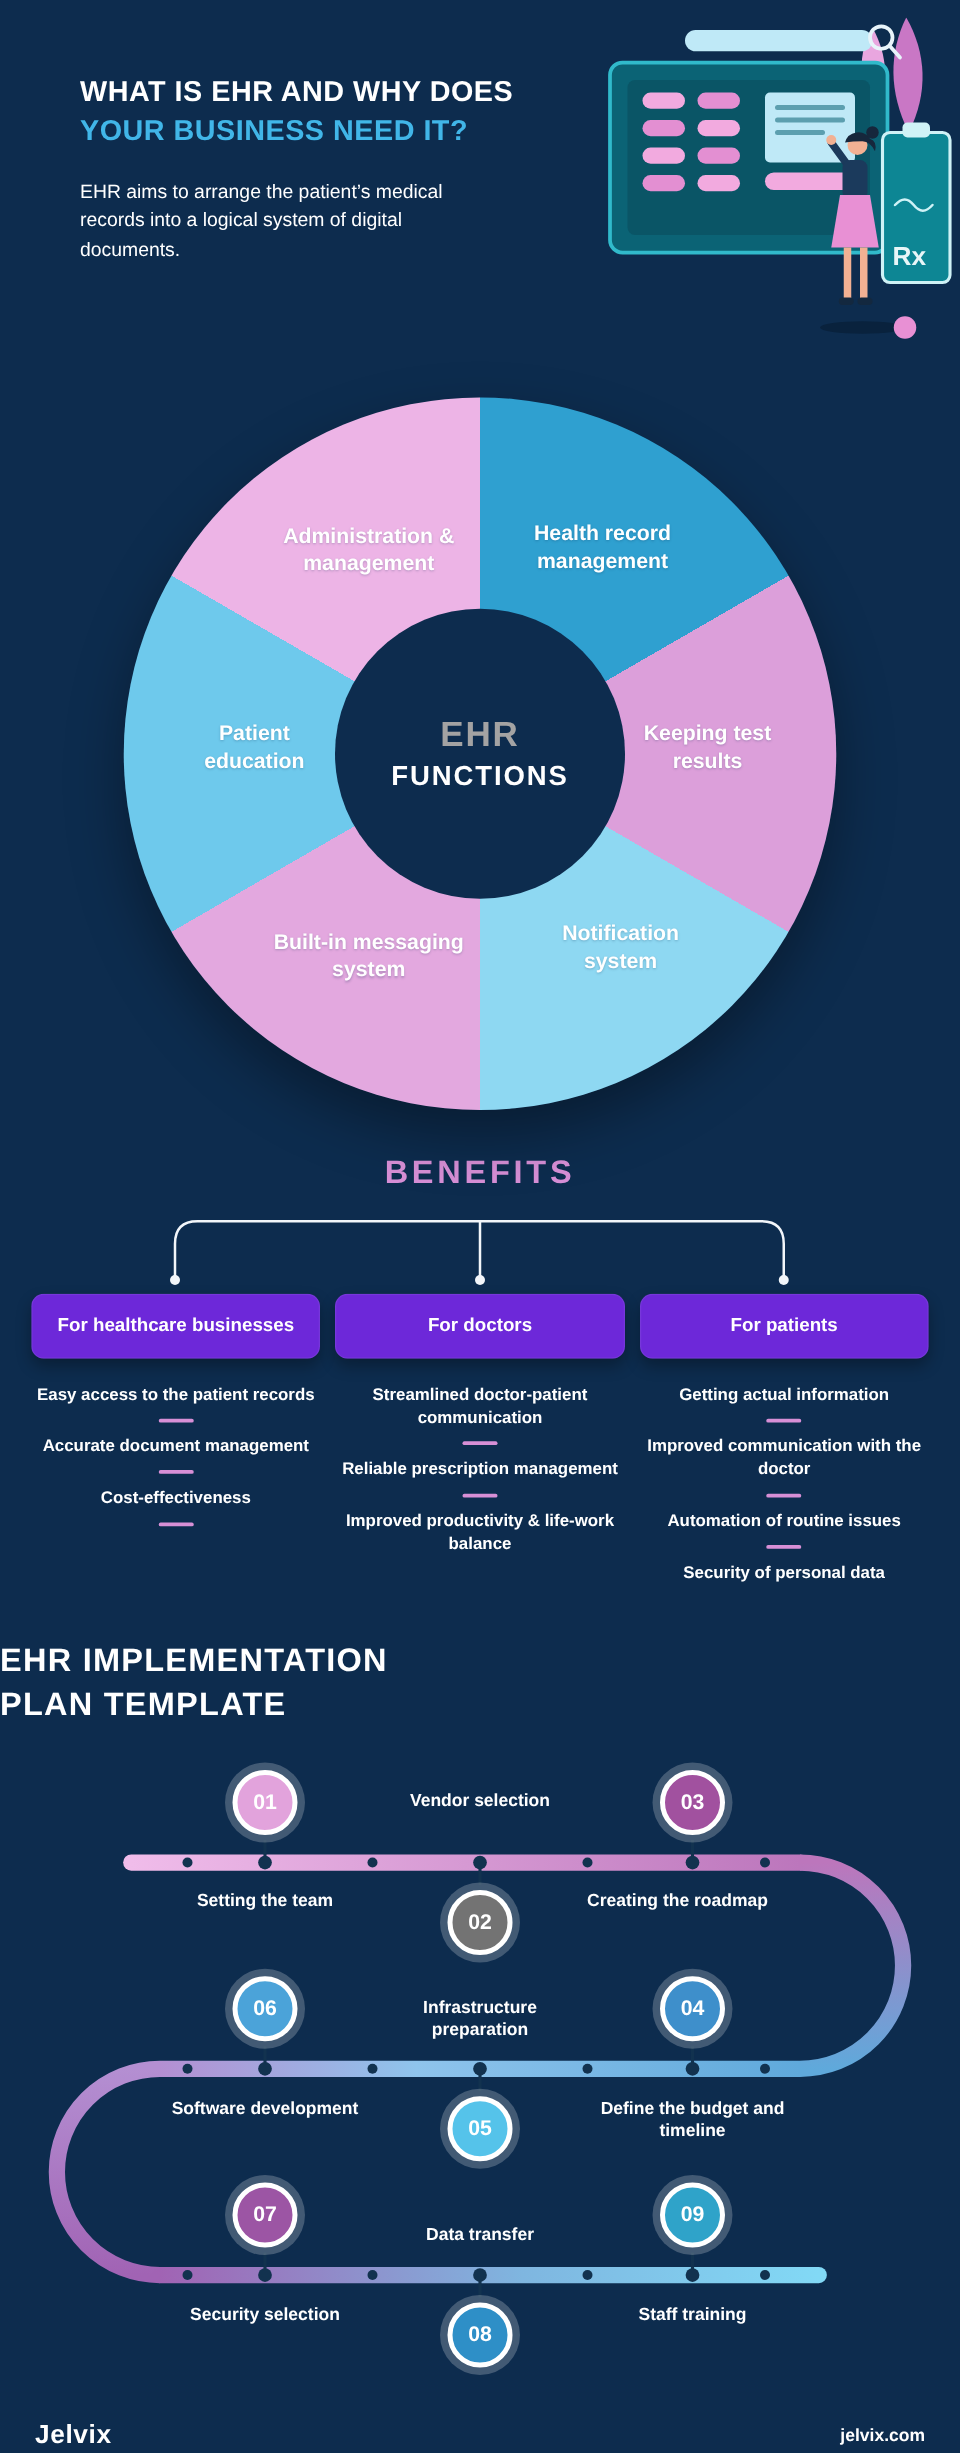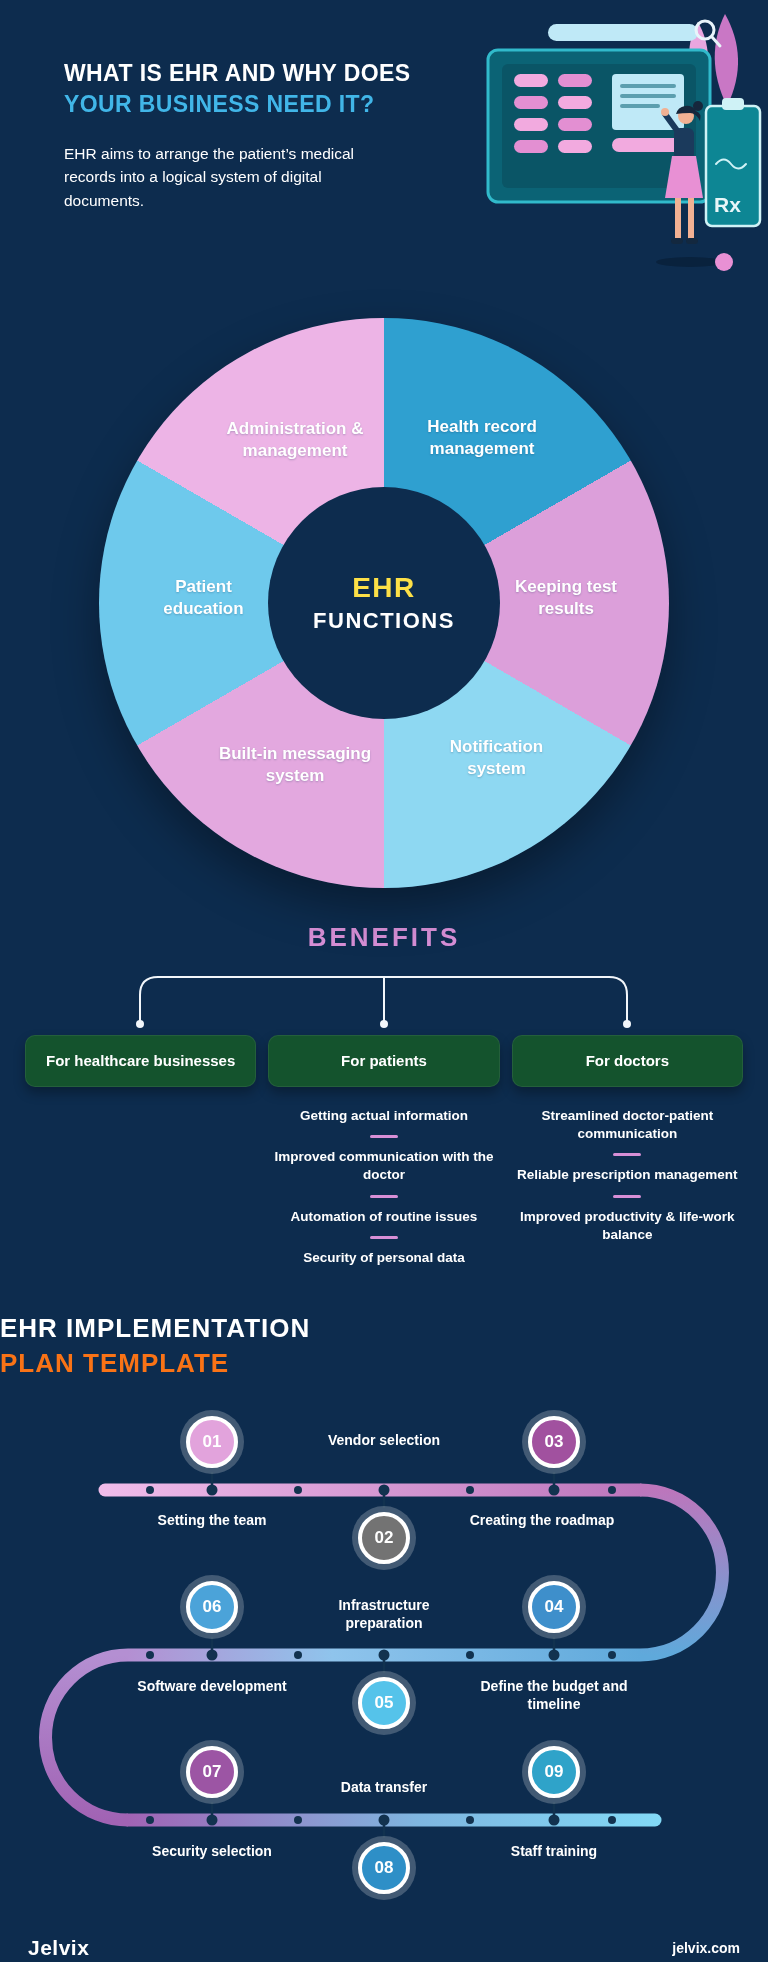--- a/index.html
+++ b/index.html
@@ -10,45 +10,45 @@
   .title{font-size:23px;font-weight:bold;letter-spacing:.4px;line-height:1.35;}
   .title .l2{color:#41B6E8;}
   .subtitle{margin-top:22px;font-size:15.5px;line-height:1.5;max-width:330px;}
   .illus{position:absolute;top:14px;right:4px;}
   
   .donut-wrap{margin-top:18px;display:flex;justify-content:center;}
   .donut{position:relative;width:570px;height:570px;border-radius:50%;
     box-shadow:0 20px 45px rgba(0,0,0,.35);}
   .hole{position:absolute;left:169px;top:169px;width:232px;height:232px;border-radius:50%;
     background:#0D2C4E;display:flex;flex-direction:column;align-items:center;justify-content:center;gap:4px;}
-  .hole .c1{font-size:28px;font-weight:bold;color:#fde047;letter-spacing:1.5px;}
+  .hole .c1{font-size:28px;font-weight:bold;color:#a3a3a3;letter-spacing:1.5px;}
   .hole .c2{font-size:22px;font-weight:bold;letter-spacing:1.5px;}
   .seg{position:absolute;font-size:17px;font-weight:bold;text-align:center;line-height:1.3;
     text-shadow:0 1px 2px rgba(13,44,78,.25);}
   .seg0{left:288px;top:98px;width:190px;}   
   .seg1{left:402px;top:258px;width:130px;}  
   .seg2{left:330px;top:418px;width:135px;}  
   .seg3{left:96px;top:425px;width:200px;}   
   .seg4{left:42px;top:258px;width:125px;}   
   .seg5{left:96px;top:100px;width:200px;}   
   
   .benefits{margin-top:34px;}
   .ben-title{text-align:center;font-size:26px;font-weight:bold;letter-spacing:3px;color:#D78FD6;margin:0;}
   .ben-svg{display:block;margin-top:4px;}
   .ben-grid{display:grid;grid-template-columns:1fr 1fr 1fr;gap:12px;padding:0 25px;margin-top:2px;}
   .ben-col{display:flex;flex-direction:column;align-items:center;}
-  .ben-head{background:#14532d;border:1px solid rgba(255,255,255,.07);border-radius:10px;
+  .ben-head{background:#6d28d9;border:1px solid rgba(255,255,255,.07);border-radius:10px;
     box-shadow:0 6px 12px rgba(0,0,0,.3);width:100%;min-height:52px;display:flex;align-items:center;
     justify-content:center;text-align:center;font-size:15px;font-weight:bold;line-height:1.25;padding:6px 0;box-sizing:border-box;}
   .ben-items{margin-top:20px;width:100%;}
   .ben-item{font-size:13.5px;font-weight:bold;text-align:center;line-height:1.35;}
   .dash{width:28px;height:3px;border-radius:2px;background:#D78FD6;margin:10px auto;}
   
   .plan-title{margin-top:44px;text-align:left;font-size:26px;font-weight:bold;letter-spacing:1px;line-height:1.35;}
-  .plan-title .l2{color:#f97316;}
+  .plan-title .l2{color:#ffffff;}
   .plan{position:relative;width:768px;height:525px;margin-top:14px;}
   .plan svg{position:absolute;left:0;top:0;}
   .pcircle{position:absolute;width:44px;height:44px;border:4px solid #fff;border-radius:50%;
     box-shadow:0 0 0 6px rgba(255,255,255,.22);display:flex;align-items:center;justify-content:center;
     font-size:17px;font-weight:bold;}
   .c1{left:186px;top:21px;}  .c2{left:358px;top:117px;} .c3{left:528px;top:21px;}
   .c4{left:528px;top:186px;} .c5{left:358px;top:282px;} .c6{left:186px;top:186px;}
   .c7{left:186px;top:351px;} .c8{left:358px;top:447px;} .c9{left:528px;top:351px;}
   .plabel{position:absolute;font-size:14px;font-weight:bold;text-align:center;line-height:1.3;}
   .t1{left:142px;top:116px;width:140px;} .t2{left:324px;top:36px;width:120px;}
@@ -154,41 +154,49 @@
   <svg class="ben-svg" width="768" height="76" viewBox="0 0 768 76">
     <path d="M140 64 V38 Q140 20 158 20 H609 Q627 20 627 38 V64" stroke="#F2F6FA" stroke-width="2" fill="none" stroke-linecap="round"></path>
     <line x1="384" y1="20" x2="384" y2="64" stroke="#F2F6FA" stroke-width="2"></line>
     <circle cx="140" cy="67" r="4" fill="#F2F6FA"></circle>
     <circle cx="384" cy="67" r="4" fill="#F2F6FA"></circle>
     <circle cx="627" cy="67" r="4" fill="#F2F6FA"></circle>
   </svg>
   <div class="ben-grid">
     <div class="ben-col">
       <div class="ben-head">For healthcare businesses</div>
+      <div class="ben-items">
+        <div class="ben-item">Easy access to the patient records</div>
+        <div class="dash"></div>
+        <div class="ben-item">Accurate document management</div>
+        <div class="dash"></div>
+        <div class="ben-item">Cost-effectiveness</div>
+        <div class="dash"></div>
+      </div>
+    </div>
+    <div class="ben-col">
+      <div class="ben-head">For doctors</div>
+      <div class="ben-items">
+        <div class="ben-item">Streamlined doctor-patient communication</div>
+        <div class="dash"></div>
+        <div class="ben-item">Reliable prescription management</div>
+        <div class="dash"></div>
+        <div class="ben-item">Improved productivity &amp; life-work balance</div>
+      </div>
     </div>
     <div class="ben-col">
       <div class="ben-head">For patients</div>
       <div class="ben-items">
         <div class="ben-item">Getting actual information</div>
         <div class="dash"></div>
         <div class="ben-item">Improved communication with the doctor</div>
         <div class="dash"></div>
         <div class="ben-item">Automation of routine issues</div>
         <div class="dash"></div>
         <div class="ben-item">Security of personal data</div>
-      </div>
-    </div>
-    <div class="ben-col">
-      <div class="ben-head">For doctors</div>
-      <div class="ben-items">
-        <div class="ben-item">Streamlined doctor-patient communication</div>
-        <div class="dash"></div>
-        <div class="ben-item">Reliable prescription management</div>
-        <div class="dash"></div>
-        <div class="ben-item">Improved productivity &amp; life-work balance</div>
       </div>
     </div>
   </div>
 </section>
 
 <div class="plan-title">
   <div class="l1">EHR IMPLEMENTATION</div>
   <div class="l2">PLAN TEMPLATE</div>
 </div>
 

